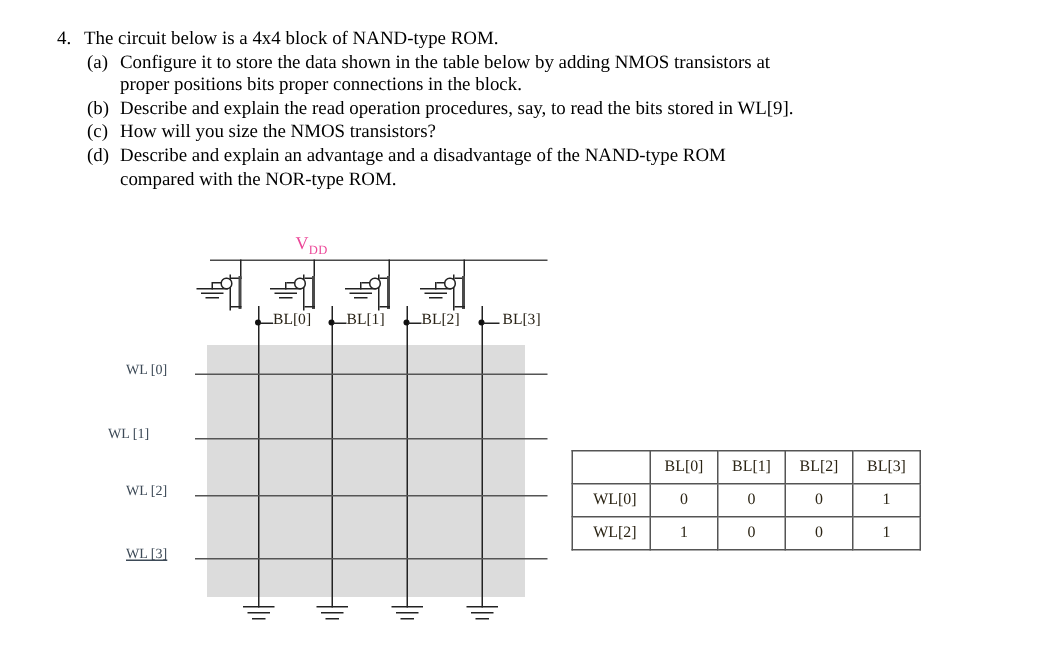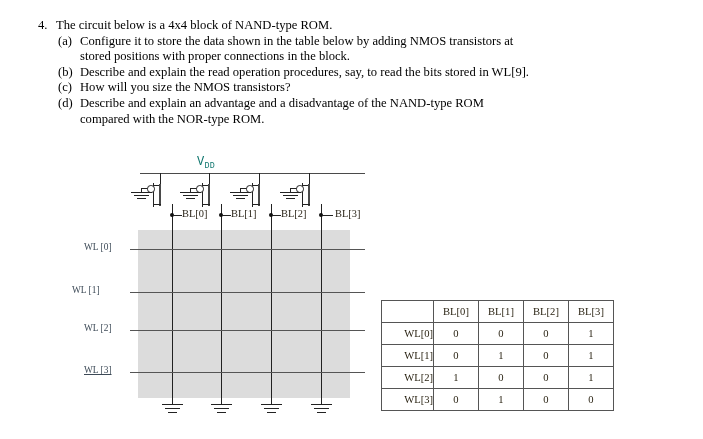--- a/index.html
+++ b/index.html
@@ -57,22 +57,22 @@
   .vdd-rail{
     position:absolute;
     left:140px; top:23px;
     width:225px; height:0;
     border-top:1.6px solid #4a4a4a;
   }
   .vdd-label{
     position:absolute;
     left:197px; top:5px;
     font-size:12px;
-    color:#0f766e;
-    font-family:Liberation Mono, monospace;
+    color:#ec4899;
+    font-family:Liberation Serif, serif;
     letter-spacing:.2px;
   }
   .vdd-label sub{font-size:8.4px;}
 
   
   .pmos{
     position:absolute;
     width:46px; height:40px;
   }
   
@@ -212,41 +212,41 @@
   .data-table td,.data-table th{
     border:1.3px solid #555;
     text-align:center;
     font-weight:normal;
     padding:0;
     height:21px;
     color:#2b2414;
   }
   .data-table th{ width:44px; }
   .data-table th.corner{ width:46px; border-left:1.3px solid #555;}
-  .data-table td.rowhdr{ width:46px; text-align:right; padding-left:5px;}
+  .data-table td.rowhdr{ width:46px; text-align:center; padding-left:5px;}
   .data-table td.val{ width:44px; }
 </style>
 </head>
 <body>
 
 <div class="question">
   <div class="q-line">
     <span class="q-num">4.</span>
     <span class="q-body">The circuit below is a 4x4 block of NAND-type ROM.</span>
   </div>
 
   <div class="sub-list">
 
     <div class="sub-line">
       <span class="sub-tag">(a)</span>
       <span class="sub-body just">Configure it to store the data shown in the table below by adding NMOS transistors at</span>
     </div>
     <div class="sub-line">
       <span class="sub-tag"></span>
-      <span class="sub-body">stored positions with proper connections in the block.</span>
+      <span class="sub-body">proper positions bits proper connections in the block.</span>
     </div>
 
     <div class="sub-line">
       <span class="sub-tag">(b)</span>
       <span class="sub-body">Describe and explain the read operation procedures, say, to read the bits stored in WL[9].</span>
     </div>
 
     <div class="sub-line">
       <span class="sub-tag">(c)</span>
       <span class="sub-body">How will you size the NMOS transistors?</span>
@@ -399,34 +399,20 @@
   </thead>
   <tbody>
     <tr>
       <td class="rowhdr">WL[0]</td>
       <td class="val">0</td>
       <td class="val">0</td>
       <td class="val">0</td>
       <td class="val">1</td>
     </tr>
     <tr>
-      <td class="rowhdr">WL[1]</td>
-      <td class="val">0</td>
-      <td class="val">1</td>
-      <td class="val">0</td>
-      <td class="val">1</td>
-    </tr>
-    <tr>
       <td class="rowhdr">WL[2]</td>
       <td class="val">1</td>
       <td class="val">0</td>
       <td class="val">0</td>
       <td class="val">1</td>
     </tr>
-    <tr>
-      <td class="rowhdr">WL[3]</td>
-      <td class="val">0</td>
-      <td class="val">1</td>
-      <td class="val">0</td>
-      <td class="val">0</td>
-    </tr>
   </tbody>
 </table>
 
 </body></html>

